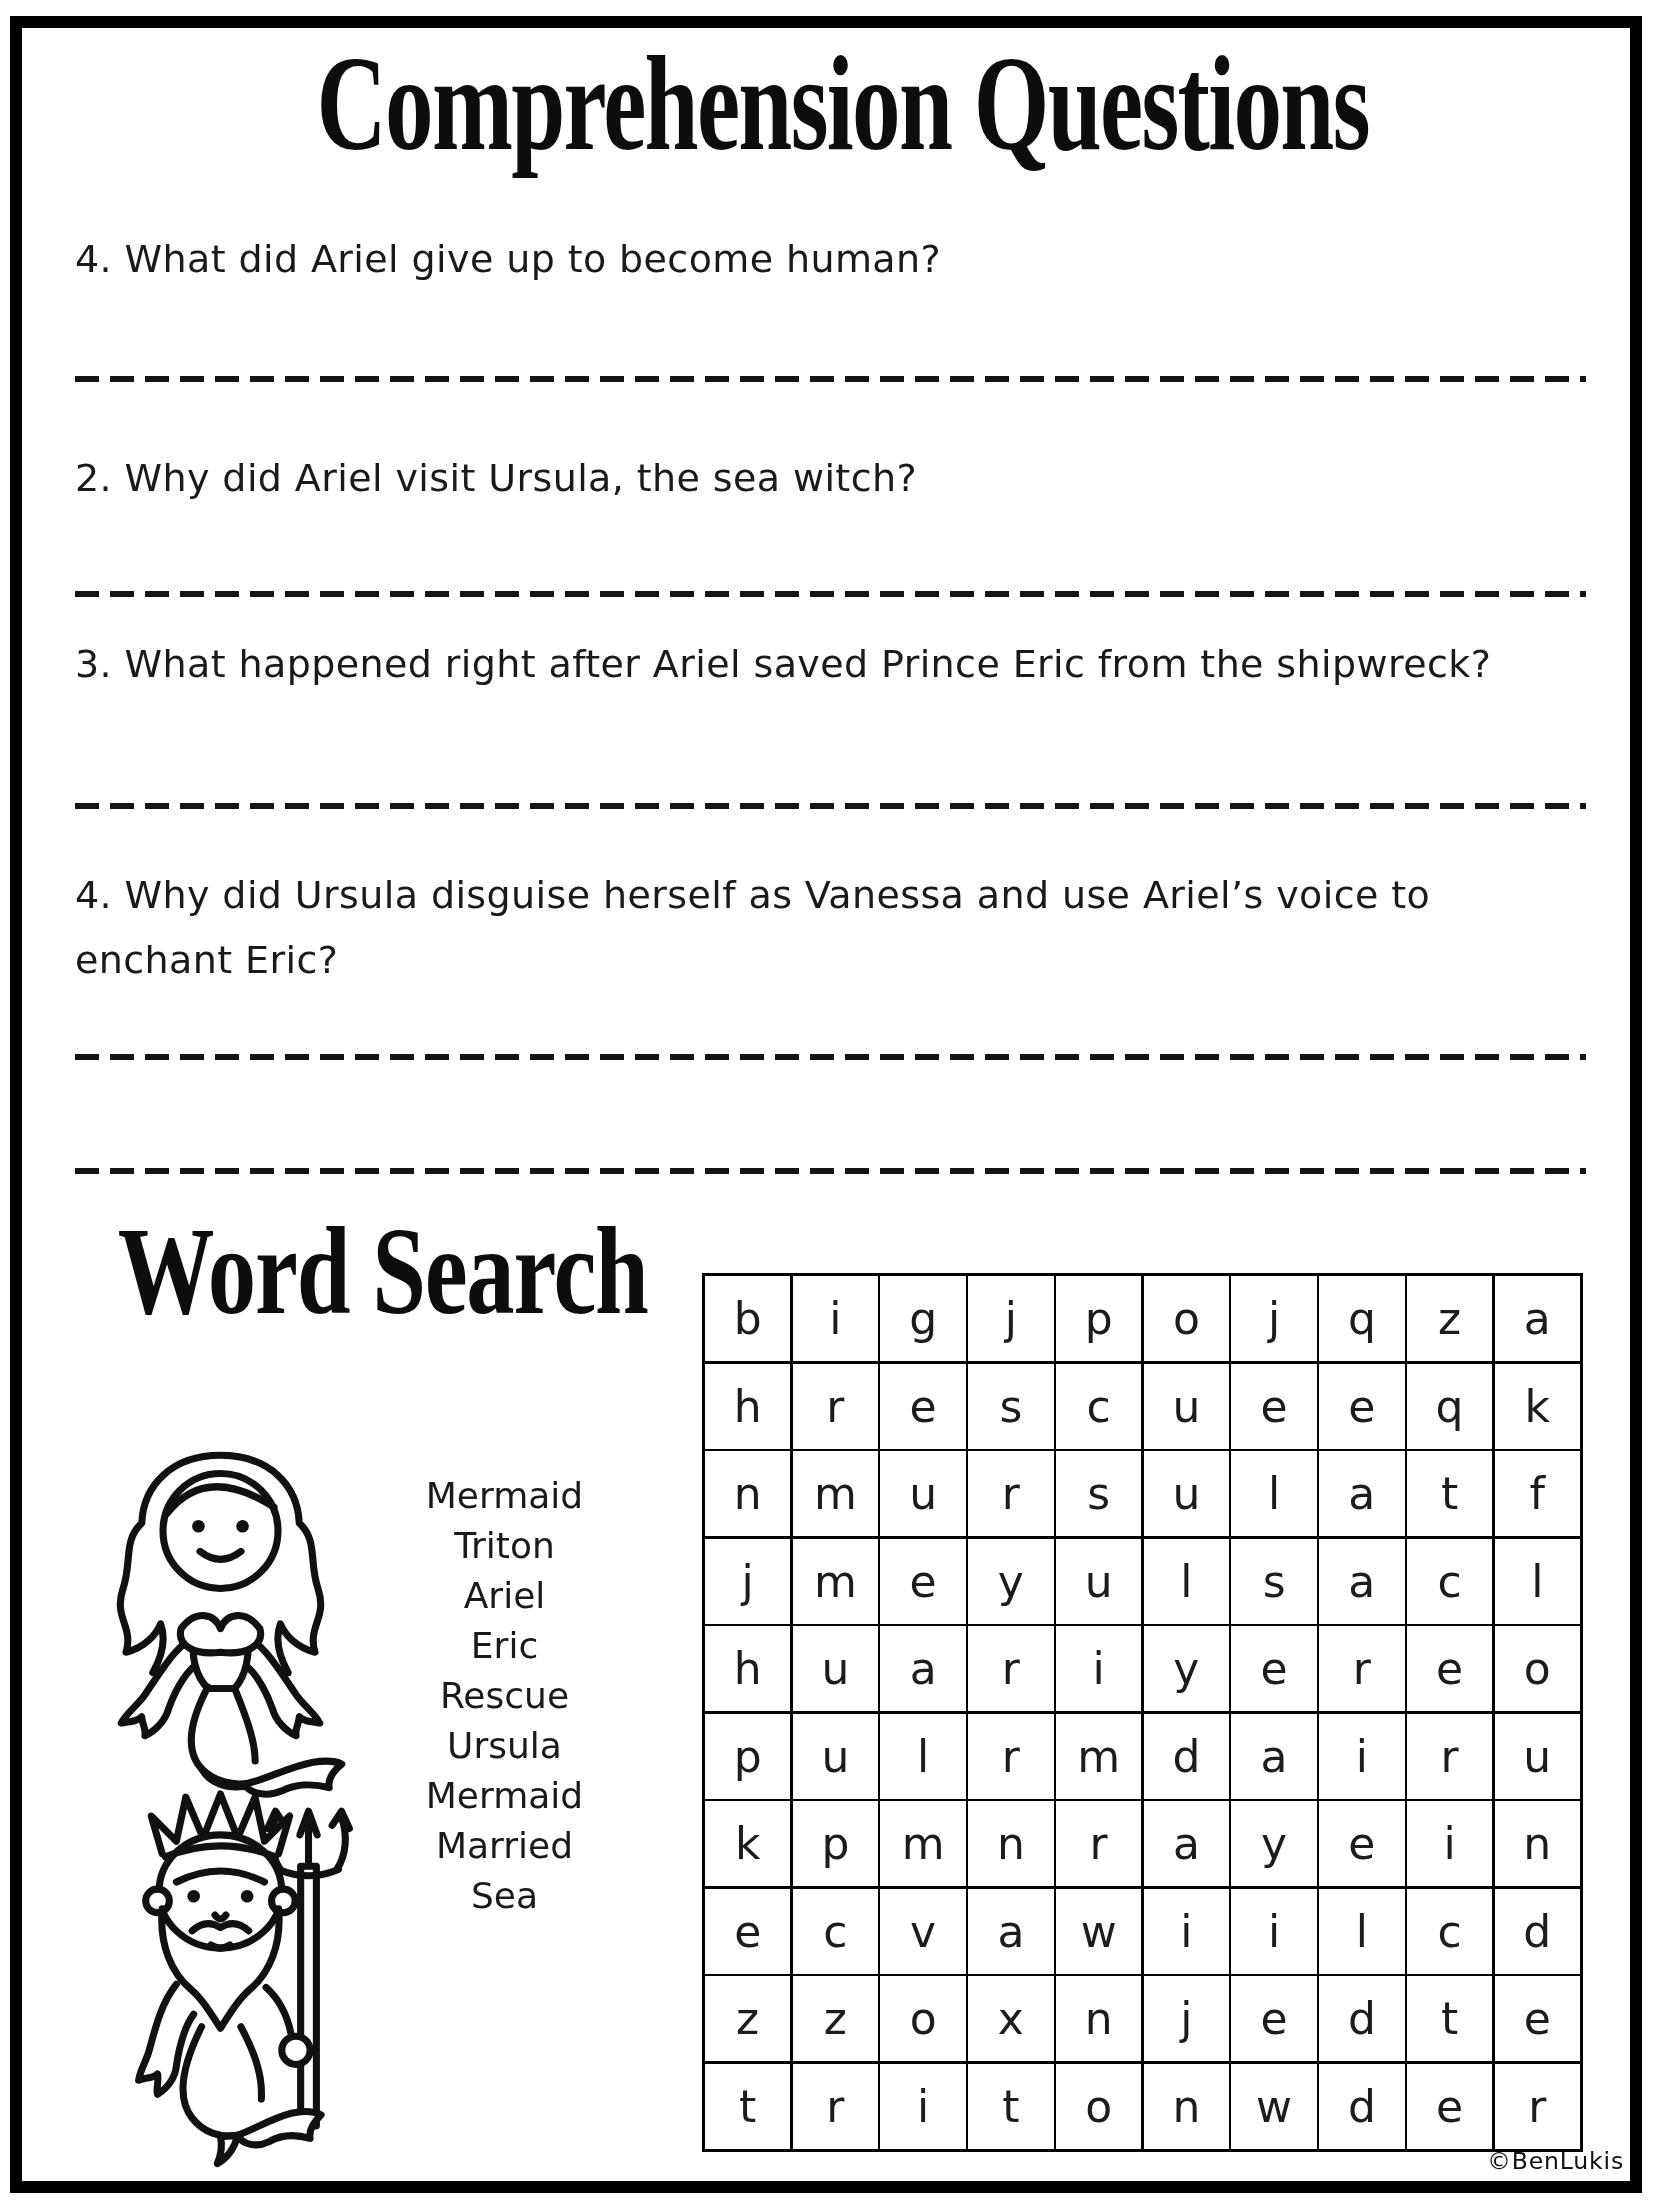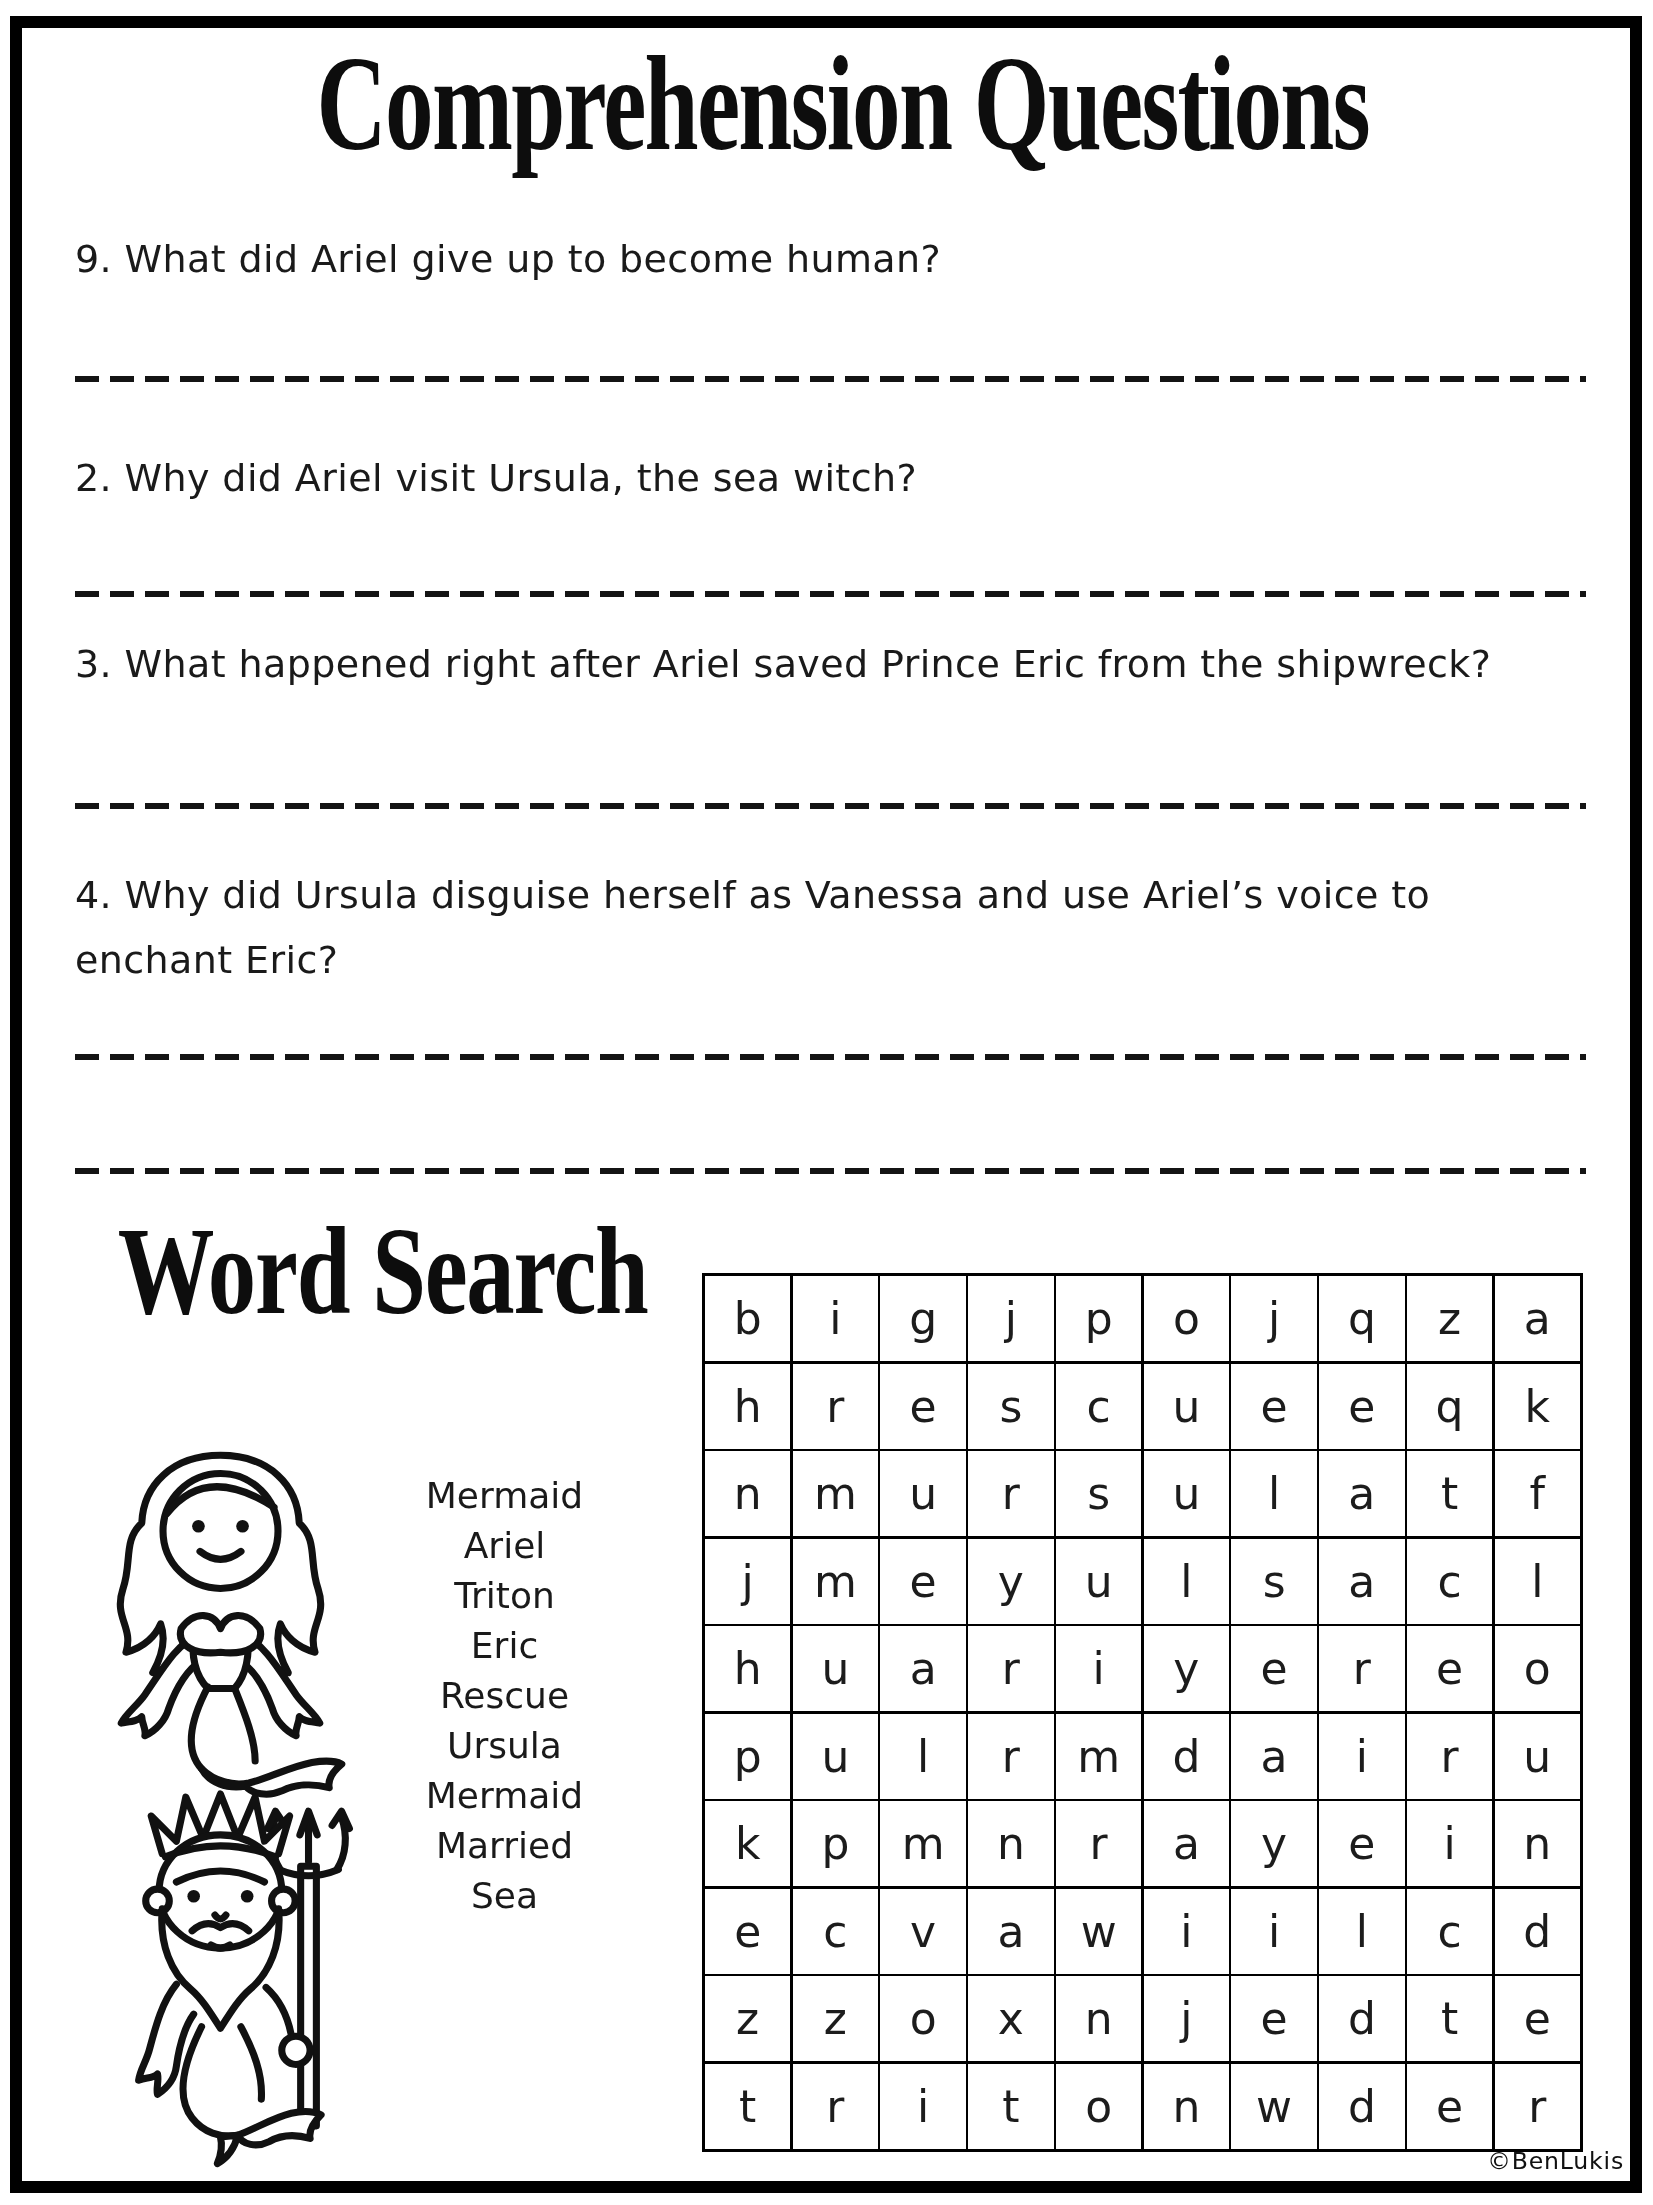--- a/index.html
+++ b/index.html
@@ -64,21 +64,21 @@
 <body>
 
 <div class="page">
 
   <div class="frame"></div>
 
   <div class="main-title">
     <span>Comprehension Questions</span>
   </div>
 
-  <div class="question q1">9. What did Ariel give up to become human?</div>
+  <div class="question q1">4. What did Ariel give up to become human?</div>
   <div class="dash d1"></div>
 
   <div class="question q2">2. Why did Ariel visit Ursula, the sea witch?</div>
   <div class="dash d2"></div>
 
   <div class="question q3">3. What happened right after Ariel saved Prince Eric from the shipwreck?</div>
   <div class="dash d3"></div>
 
   <div class="question q4">4. Why did Ursula disguise herself as Vanessa and use Ariel’s voice to enchant Eric?</div>
   <div class="dash d4"></div>
@@ -146,22 +146,22 @@
 
       <path d="M152 302 C130 346 118 390 140 418 C154 436 176 444 198 440"></path>
       <path d="M202 302 C218 332 230 362 228 394"></path>
       <path fill="#fff" d="M198 440 C220 432 242 418 266 412 C284 408 296 410 304 414 C294 424 288 434 290 444 C270 438 252 440 238 448 C222 456 204 452 198 440 Z"></path>
       <path fill="#fff" d="M198 440 C194 456 186 468 172 476 C178 462 178 450 176 442 Z"></path>
     </g>
   </svg>
 
   <div class="word-list">
     <div>Mermaid</div>
+    <div>Triton</div>
     <div>Ariel</div>
-    <div>Triton</div>
     <div>Eric</div>
     <div>Rescue</div>
     <div>Ursula</div>
     <div>Mermaid</div>
     <div>Married</div>
     <div>Sea</div>
   </div>
 
   <div class="grid">
       <div class="cell">b</div>

